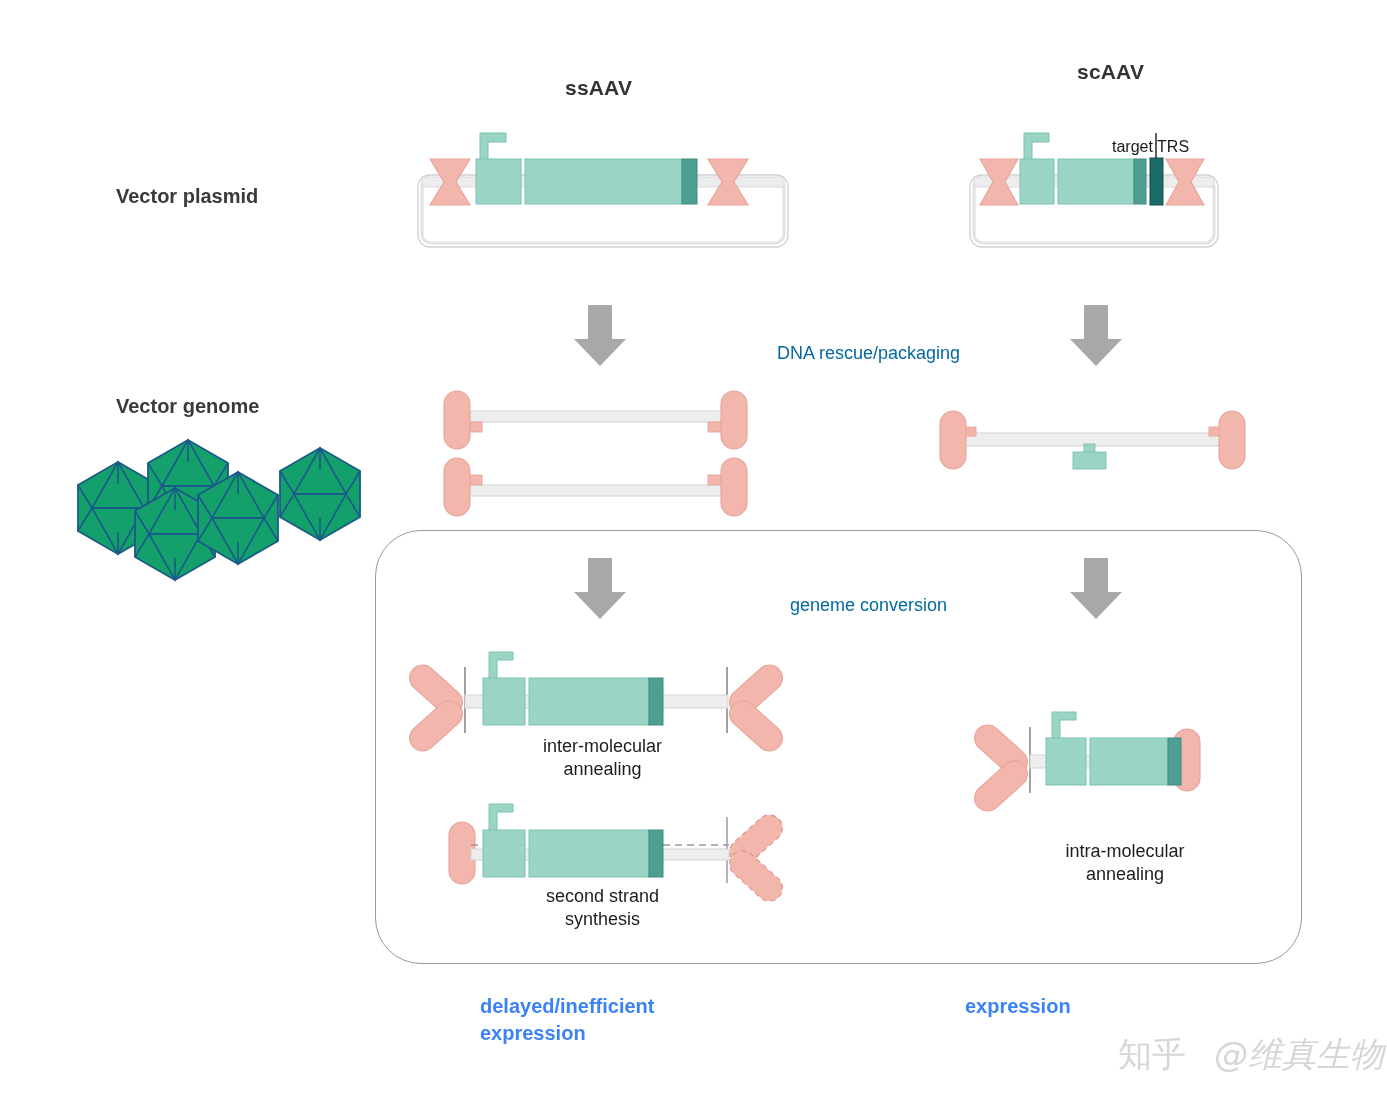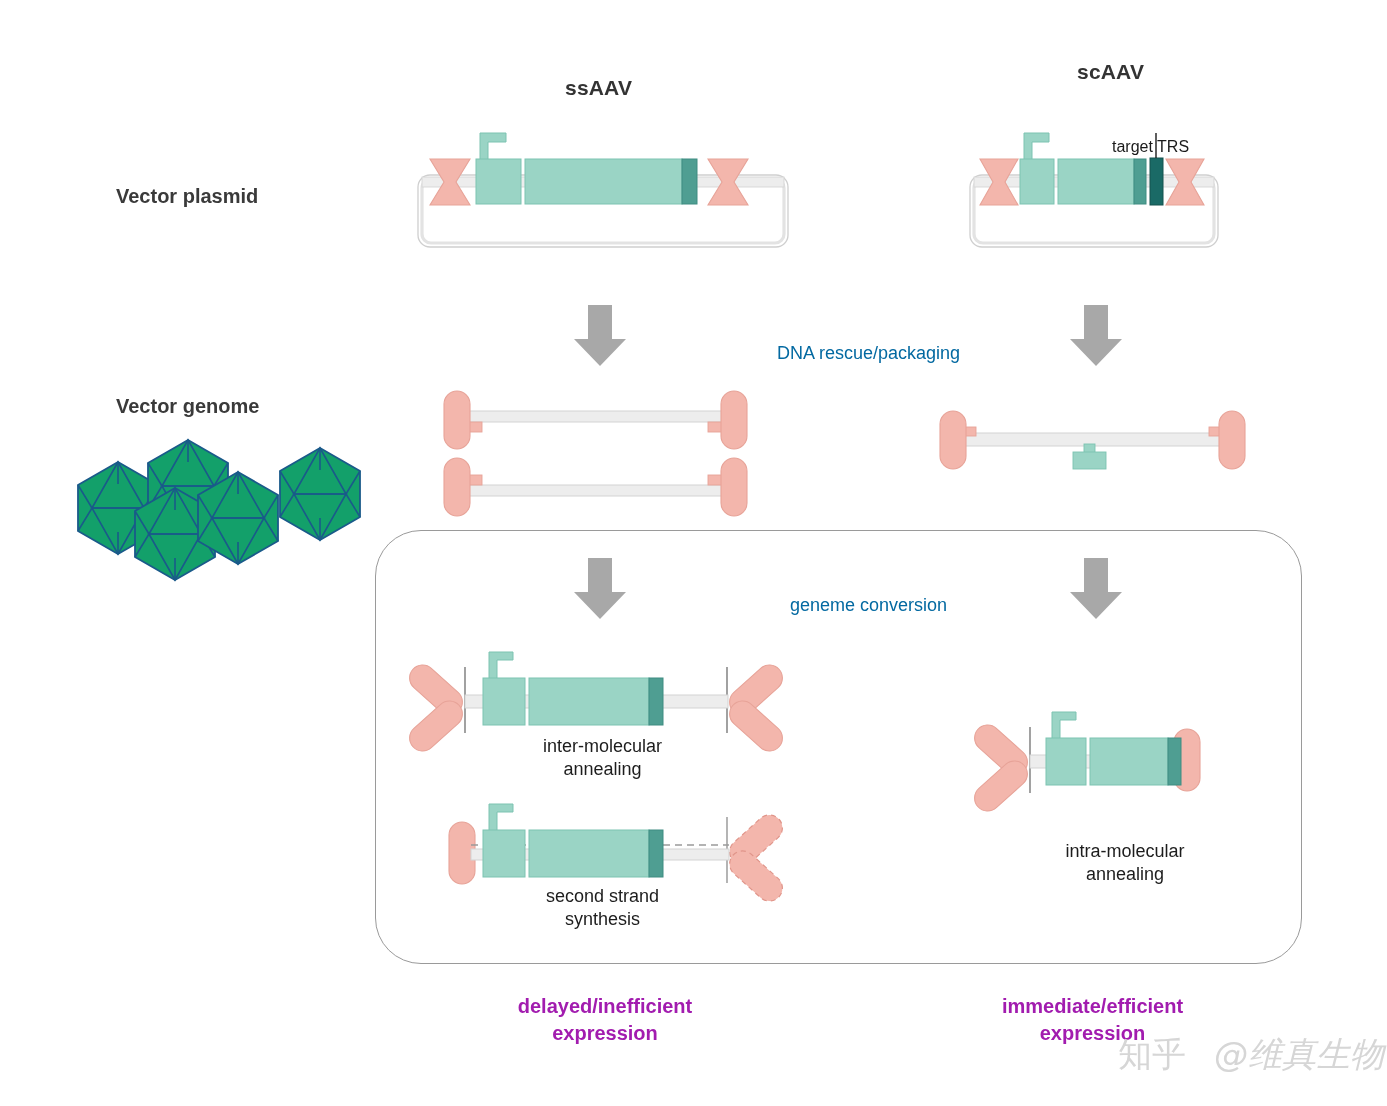--- a/index.html
+++ b/index.html
@@ -47,22 +47,21 @@
     font-size: 18px;
     color: #1d1d1d;
     text-align: center;
     line-height: 1.25;
     white-space: nowrap;
   }
   .outcome-label {
     position: absolute;
     font-size: 20px;
     font-weight: bold;
-    color: #a21caf;
-    text-align: center;
+    color: #3b82f6;
     line-height: 1.35;
     white-space: nowrap;
   }
   .trs-label {
     position: absolute;
     font-size: 16px;
     color: #1a1a1a;
     white-space: nowrap;
   }
   .watermark {
@@ -310,20 +309,19 @@
     <div>intra-molecular</div>
     <div>annealing</div>
   </div>
 
   <div class="outcome-label" style="left:480px; top:993px; width:250px;">
     <div>delayed/inefficient</div>
     <div>expression</div>
   </div>
 
   <div class="outcome-label" style="left:965px; top:993px; width:255px;">
-    <div>immediate/efficient</div>
     <div>expression</div>
   </div>
 
   <div class="watermark" style="left:1118px; top:1032px;">知乎</div>
   <div class="watermark" style="left:1214px; top:1032px;font-style:italic;">@维真生物</div>
 
 </div>
 
 </body></html>

